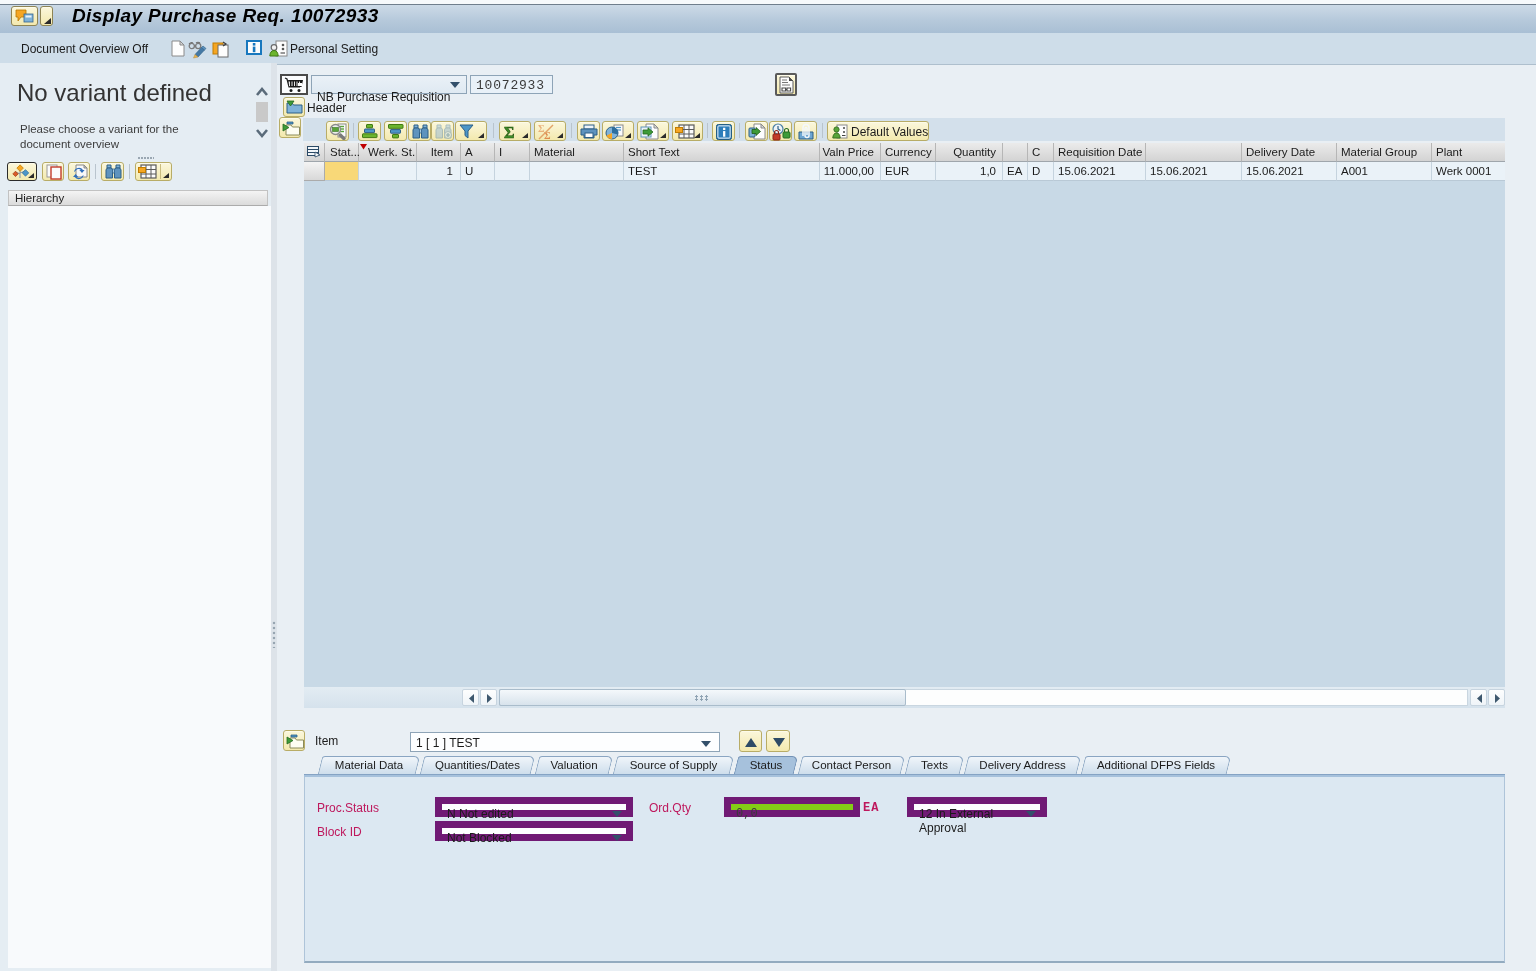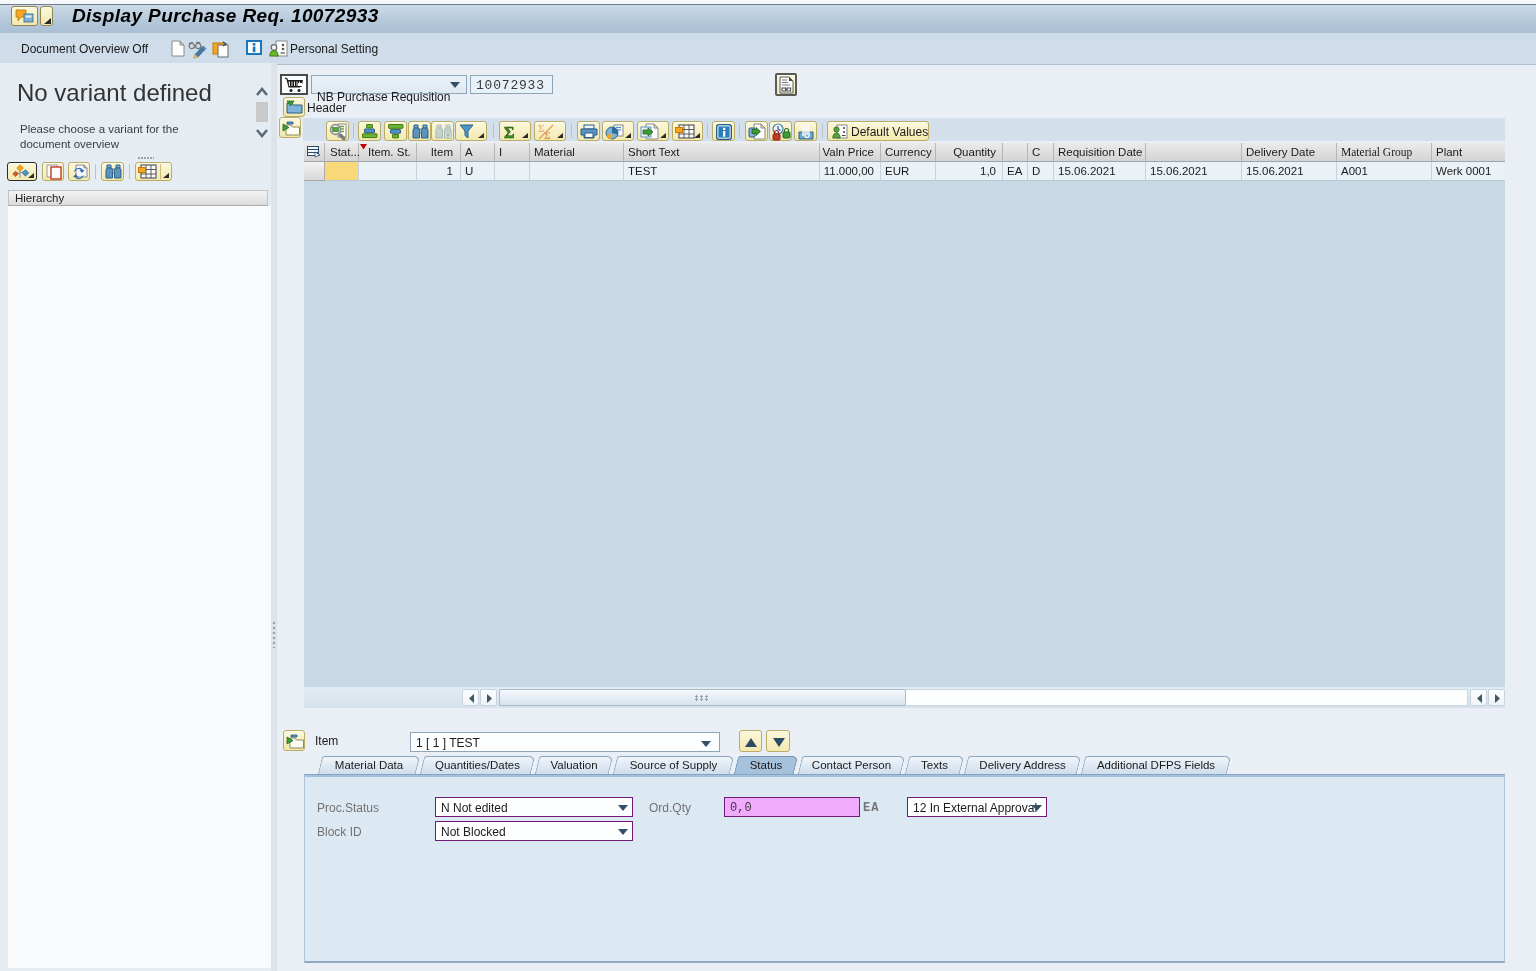--- a/index.html
+++ b/index.html
@@ -44,25 +44,25 @@
   
   #itemlbl { left:315px; top:734px; font-size:12px; }
   #itemcombo { left:410px; top:732px; width:310px; height:20px; background:#FDFEFF; border:1px solid #8EA4B7; }
   
   .tab { position:absolute; top:756px; height:18px; background:linear-gradient(#F0F5FA,#CEDEEC); border:1px solid #8AA5C2; border-bottom:none; border-radius:3px 6px 0 0; transform:skewX(-14deg); }
   .tab span { position:absolute; width:100%; text-align:center; top:2px; font-size:11.5px; color:#1b1b1b; transform:skewX(14deg); }
   .tab.active { background:#A6C1DC; border-color:#7291B5; z-index:5; }
   #tabstrip { left:304px; top:774px; width:1201px; height:3px; background:#A6C1DC; border-top:1px solid #85A3C4; }
   #tabpanel { left:304px; top:777px; width:1201px; height:186px; background:#DCE8F2; border-left:1px solid #AEC4D9; border-right:1px solid #AEC4D9; border-bottom:2px solid #93ABBF; }
   
-  .flabel { position:absolute; font-size:12px; color:#737373; }
-  .dropdown { position:absolute; background:#FDFEFF; border:1px solid #701a75; height:20px; }
+  .flabel { position:absolute; font-size:12px; color:#be185d; }
+  .dropdown { position:absolute; background:#FDFEFF; border:7px solid #701a75; height:20px; }
   .dropdown span { position:absolute; left:5px; top:3px; font-size:12px; }
   .dropdown .arr { position:absolute; left:auto; right:4px; top:7px; width:0; height:0; border-left:5px solid transparent; border-right:5px solid transparent; border-top:6px solid #33506B; }
-  .ro { background:#f0abfc;text-decoration:underline; }
+  .ro { background:#84cc16;text-decoration:underline; }
 </style>
 </head>
 <body>
 <div class="abs" id="topstrip"></div>
 <div class="abs" id="topline"></div>
 <div class="abs" id="titlebar"></div>
 <div class="abs" id="title">Display Purchase Req. 10072933</div>
 <div class="ybtn" style="left:11px;top:6px;width:27px;height:20px;border-color:#8e8454;">
   <svg style="position:absolute;left:3px;top:2px;" width="20" height="15" viewBox="0 0 20 15">
     <path d="M1 1 h10 v7 h-5 l-3 4 v-4 h-2 Z" fill="#F5A623" stroke="#B87700" stroke-width="0.8"></path>
@@ -387,21 +387,21 @@
         <rect x="0.5" y="0.5" width="11" height="9" fill="#F2F6F9" stroke="#2B4A66"></rect>
         <line x1="0.5" y1="3.5" x2="11.5" y2="3.5" stroke="#2B4A66"></line>
         <line x1="0.5" y1="6.5" x2="11.5" y2="6.5" stroke="#2B4A66"></line>
         <path d="M8 6 L13 9 L8 11 Z" fill="#F8FAFC" stroke="#2B4A66" stroke-width="0.8"></path>
       </svg>
     </div>
   <div class="hcell" style="left:21px;width:34px;">
       <span style="left:5px;">Stat...</span>
     </div>
   <div class="hcell" style="left:55px;width:58px;">
-      <span style="left:9px;">Item. St.</span>
+      <span style="left:9px;">Werk. St.</span>
       <svg style="position:absolute;left:1px;top:1px;" width="7" height="6">
         <path d="M0 0 L7 0 L3.5 5.5 Z" fill="#C00000"></path>
       </svg>
     </div>
   <div class="hcell" style="left:113px;width:44px;">
       <span style="right:7px;">Item</span>
     </div>
   <div class="hcell" style="left:157px;width:34px;">
       <span style="left:4px;">A</span>
     </div>
@@ -431,21 +431,21 @@
     </div>
   <div class="hcell" style="left:750px;width:92px;">
       <span style="left:4px;">Requisition Date</span>
     </div>
   <div class="hcell" style="left:842px;width:96px;">
       <span style="left:4px;margin-top:36px;">Release Date</span>
     </div>
   <div class="hcell" style="left:938px;width:95px;">
       <span style="left:4px;">Delivery Date</span>
     </div>
-  <div class="hcell" style="left:1033px;width:95px;font-family:Liberation Serif, serif;">
+  <div class="hcell" style="left:1033px;width:95px;">
       <span style="left:4px;">Material Group</span>
     </div>
   <div class="hcell" style="left:1128px;width:73px;border-right:none;text-align:right;">
       <span style="left:4px;">Plant</span>
     </div>
 
   <div class="dcell" style="left:0;width:21px;background:linear-gradient(#F4F4F4,#D8D8D8);border-right:1px solid #ABABAB;border-bottom:1px solid #ABABAB;"></div>
   <div class="dcell" style="left:21px;width:34px;background:#F8D878;"></div>
   <div class="dcell" style="left:55px;width:58px;"></div>
   <div class="dcell" style="left:113px;width:44px;">

